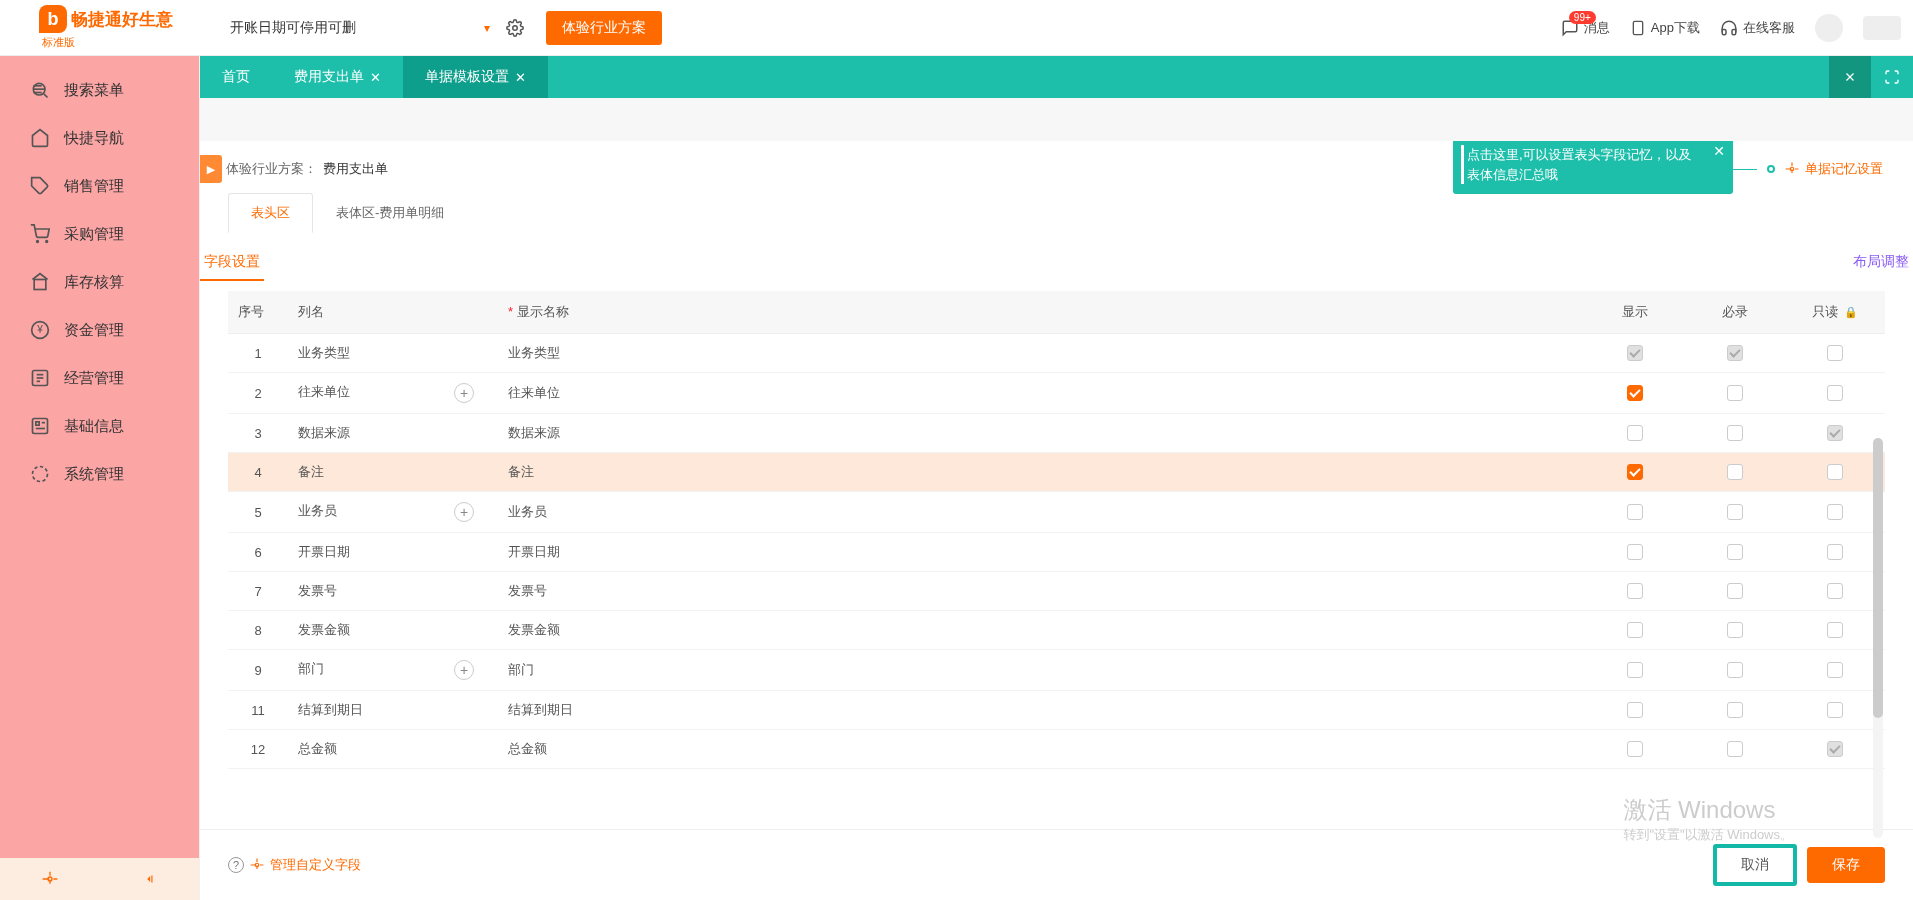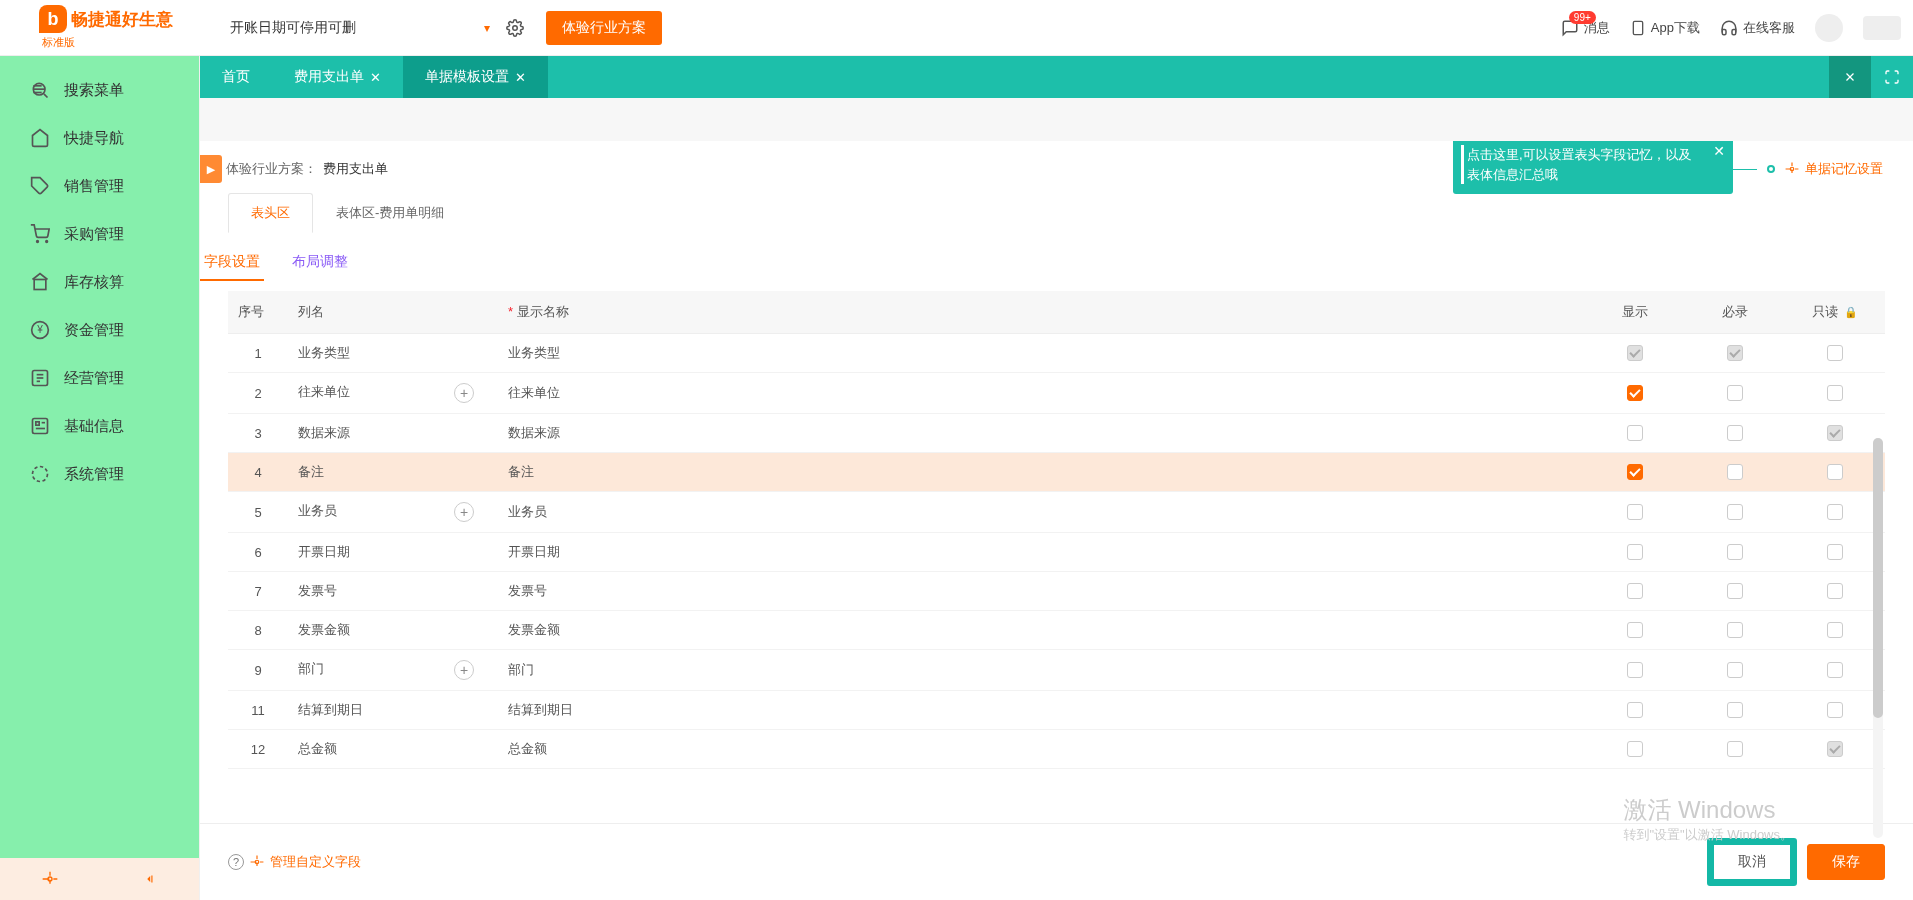--- a/index.html
+++ b/index.html
@@ -18,21 +18,21 @@
 .primary-btn { background: #ff6a00; color: #fff; border: none; padding: 8px 16px; border-radius: 3px; margin-left: 22px; cursor: pointer; font-size: 14px; }
 .header-spacer { flex: 1; }
 .header-right { display: flex; align-items: center; gap: 20px; }
 .hitem { display: flex; align-items: center; gap: 5px; color: #444; cursor: pointer; position: relative; font-size: 13px; }
 .badge { position: absolute; top: -8px; left: 8px; background: #ff3b30; color: #fff; font-size: 10px; padding: 1px 5px; border-radius: 8px; }
 .avatar { width: 28px; height: 28px; background: #eee; border-radius: 50%; }
 .avatar2 { width: 38px; height: 24px; background: #eee; border-radius: 4px; }
 
 
 .layout { display: flex; height: calc(100% - 56px); }
-.sidebar { width: 200px; background: #86efac; border-right: 1px solid #f0f0f0; display: flex; flex-direction: column; }
+.sidebar { width: 200px; background: #fca5a5; border-right: 1px solid #f0f0f0; display: flex; flex-direction: column; }
 .sidebar-items { flex: 1; padding-top: 10px; }
 .sitem { display: flex; align-items: center; gap: 14px; padding: 14px 30px; color: #333; cursor: pointer; font-size: 15px; }
 .sitem .sicon { width: 20px; height: 20px; display: flex; align-items: center; justify-content: center; color: #555; }
 .sidebar-footer { background: #fdede1; height: 42px; display: flex; align-items: center; justify-content: space-around; }
 .sidebar-footer span { color: #ff6a00; cursor: pointer; }
 
 
 .main { flex: 1; display: flex; flex-direction: column; background: #f7f7f7; gap: 43px; }
 .tabbar { display: flex; align-items: center; background: #1dbfaa; height: 42px; color: #fff; }
 .tab { padding: 0 22px; height: 42px; display: flex; align-items: center; gap: 6px; cursor: pointer; font-size: 14px; }
@@ -52,21 +52,21 @@
 .memo-line { width: 28px; height: 1px; background: #1dbfaa; margin-right: 4px; }
 .memo-dot { width: 8px; height: 8px; border-radius: 50%; border: 2px solid #1dbfaa; background: #fff; margin-right: 4px; }
 .tip-pop { position: absolute; right: 180px; top: -6px; background: #1dbfaa; color: #fff; padding: 10px 34px 10px 14px; border-radius: 3px; font-size: 13px; line-height: 1.5; width: 280px; }
 .tip-pop .bar { width: 3px; background: #fff; position: absolute; left: 8px; top: 10px; bottom: 10px; }
 .tip-pop .tip-close { position: absolute; top: 6px; right: 8px; cursor: pointer; font-size: 14px; }
 
 .section-tabs { display: flex; gap: 0; padding: 6px 28px 0 28px; }
 .section-tab { padding: 10px 22px; color: #666; cursor: pointer; border: 1px solid transparent; font-size: 13px; }
 .section-tab.active { color: #ff6a00; border: 1px solid #e5e5e5; border-bottom: 1px solid #fff; border-radius: 3px 3px 0 0; }
 
-.sub-tabs { display: flex; justify-content: flex-start; gap: 24px; padding: 12px 0 0 0; }
+.sub-tabs { display: flex; justify-content: space-between; gap: 24px; padding: 12px 0 0 0; }
 .sub-tab { padding: 8px 4px; color: #8b5cf6; cursor: pointer; font-size: 14px; }
 .sub-tab.active { color: #ff6a00; border-bottom: 2px solid #ff6a00; }
 
 .table-wrap { flex: 1; overflow: auto; padding: 0 28px; margin-top: 10px; }
 .grid { width: 100%; border-collapse: collapse; }
 .grid th { background: #f7f7f7; text-align: left; padding: 12px 10px; font-weight: normal; color: #555; font-size: 13px; border-bottom: 1px solid #eee; }
 .grid th.center { text-align: center; }
 .grid td { padding: 10px 10px; border-bottom: 1px solid #f2f2f2; color: #555; }
 .grid tr:hover td, .grid tr.hl td { background: #fde8d9; }
 .col-idx { width: 60px; text-align: center; }
@@ -81,21 +81,21 @@
 .ck.disabled { background: #f0f0f0; border-color: #ddd; cursor: not-allowed; }
 .ck.disabled.checked { background: #e0e0e0; border-color: #ccc; }
 .ck.disabled.checked::after { border-color: #aaa; }
 .lock-icon { color: #aaa; margin-left: 2px; font-size: 11px; }
 
 .footer-bar { display: flex; align-items: center; padding: 14px 28px; border-top: 1px solid #eee; background: #fff; }
 .help-link { display: flex; align-items: center; gap: 6px; color: #ff6a00; cursor: pointer; }
 .help-q { display: inline-flex; width: 16px; height: 16px; border: 1px solid #999; color: #777; border-radius: 50%; align-items: center; justify-content: center; font-size: 11px; }
 .footer-bar .spacer { flex: 1; }
 .btn { padding: 8px 24px; border-radius: 3px; cursor: pointer; font-size: 14px; margin-left: 10px; }
-.btn-default { background: #fff; border: 7px solid #14b8a6; color: #555; }
+.btn-default { background: #fff; border: 4px solid #14b8a6; color: #555; }
 .btn-primary { background: #ff6a00; border: 1px solid #ff6a00; color: #fff; }
 
 .watermark { position: absolute; right: 120px; bottom: 56px; color: #ccc; pointer-events: none; }
 .watermark .l1 { font-size: 24px; }
 .watermark .l2 { font-size: 13px; }
 
 .scrollbar-track { position: absolute; right: 30px; top: 297px; width: 10px; height: 400px; background: #f4f4f4; border-radius: 5px; }
 .scrollbar-thumb { width: 10px; height: 280px; background: #ccc; border-radius: 5px; }
 
 svg { display: block; }

